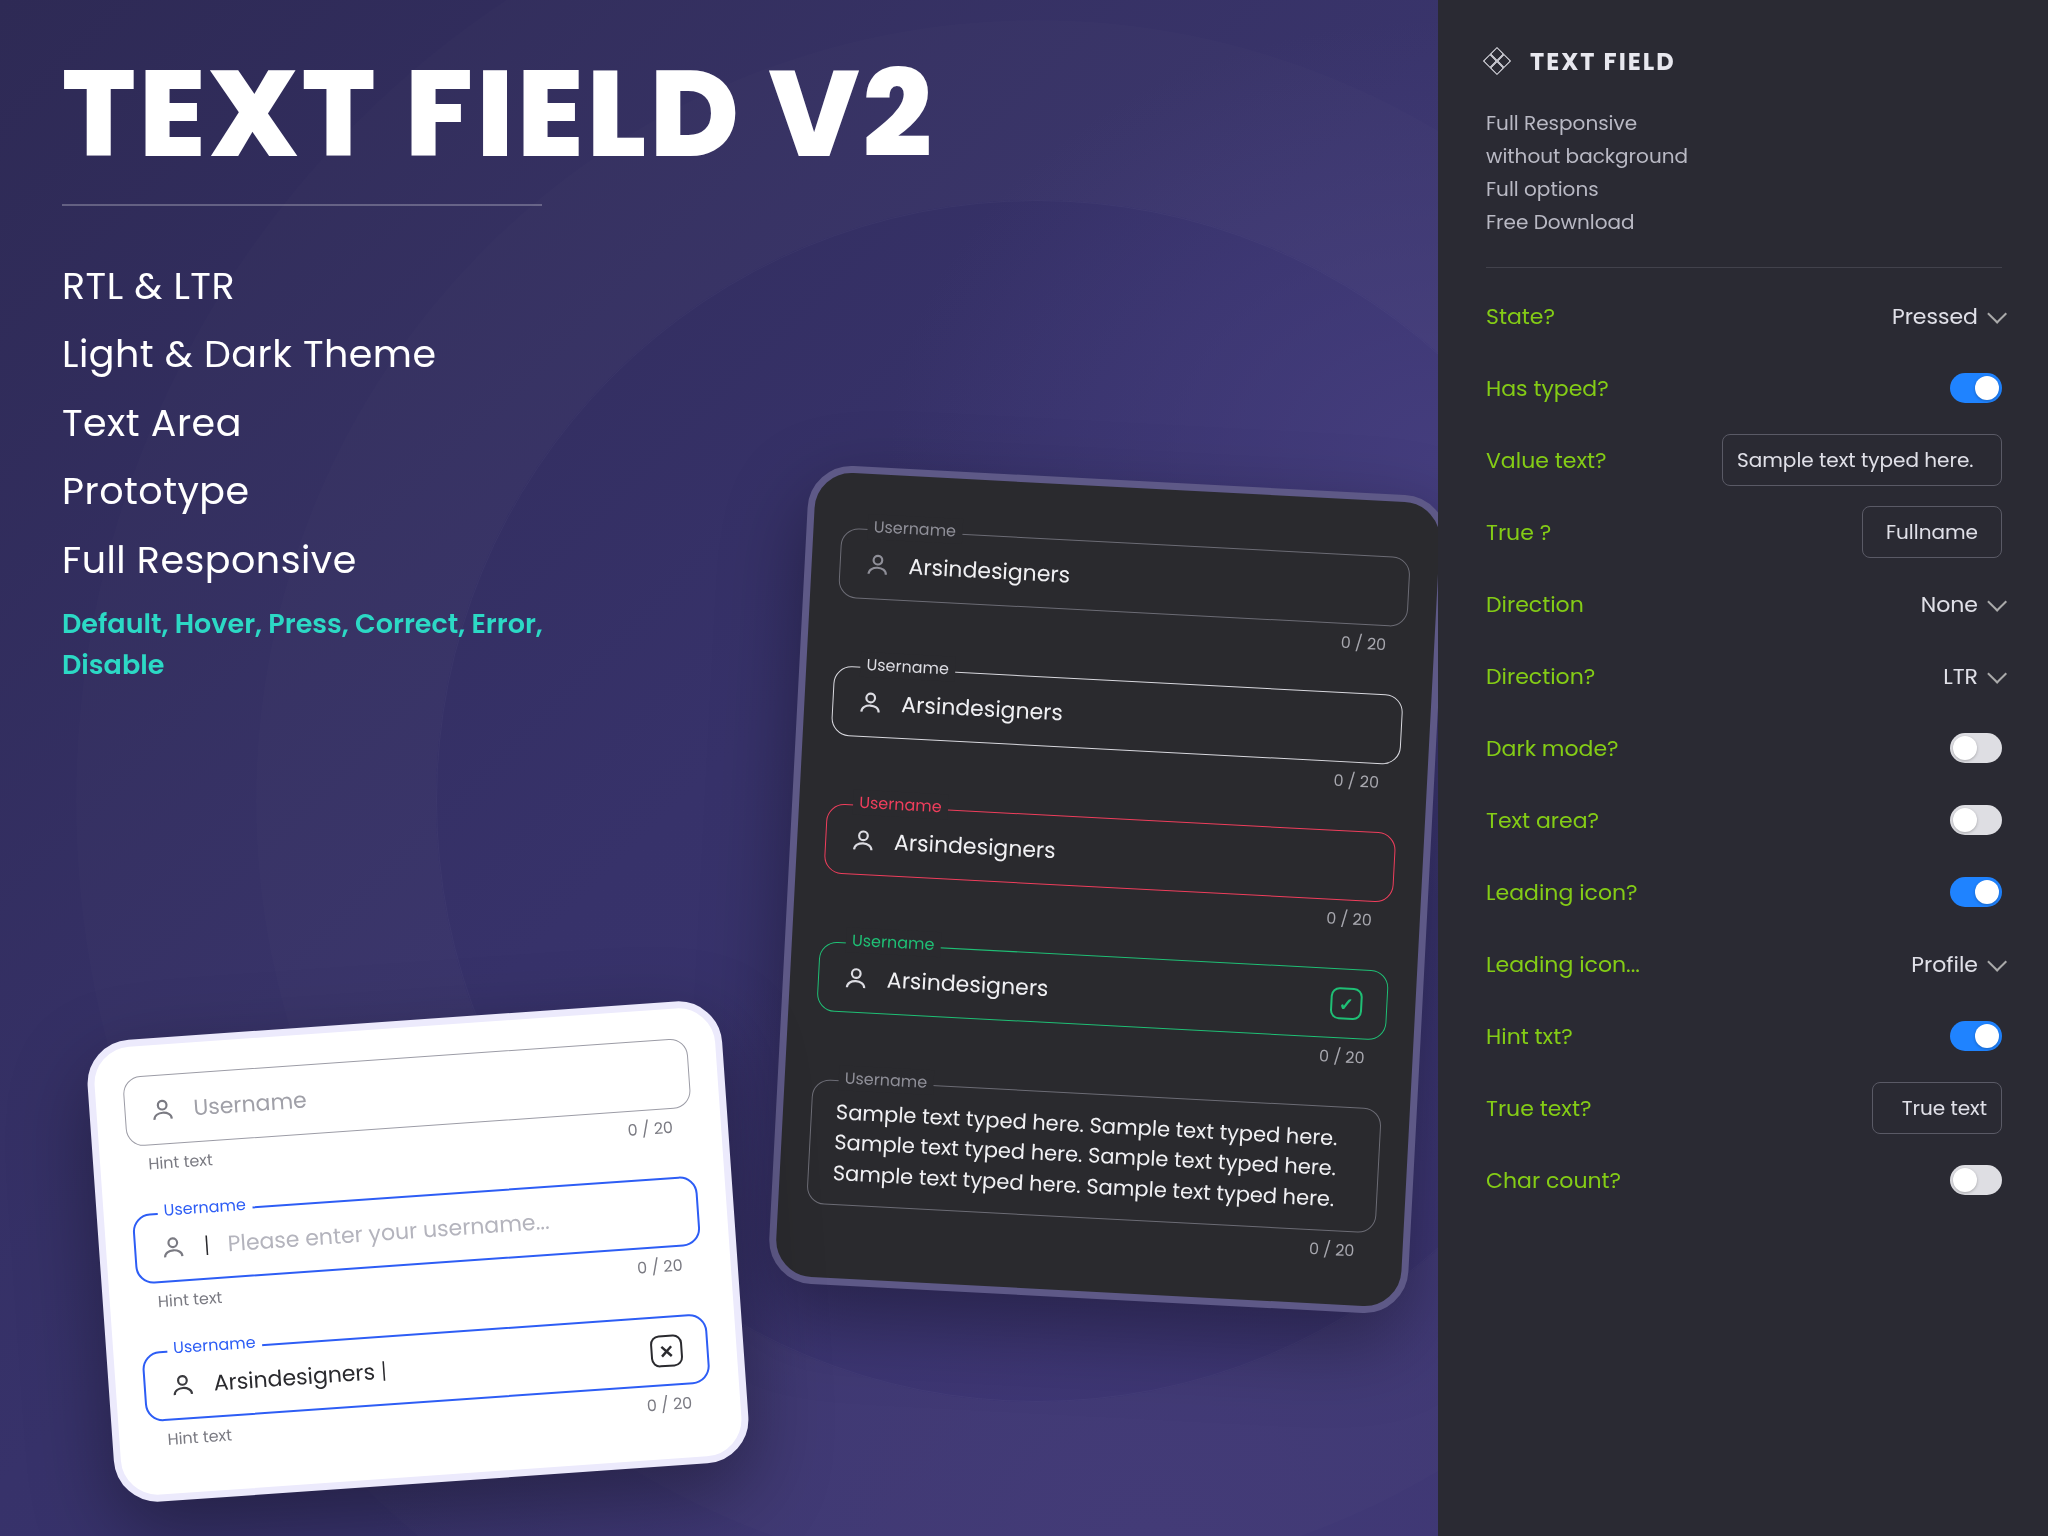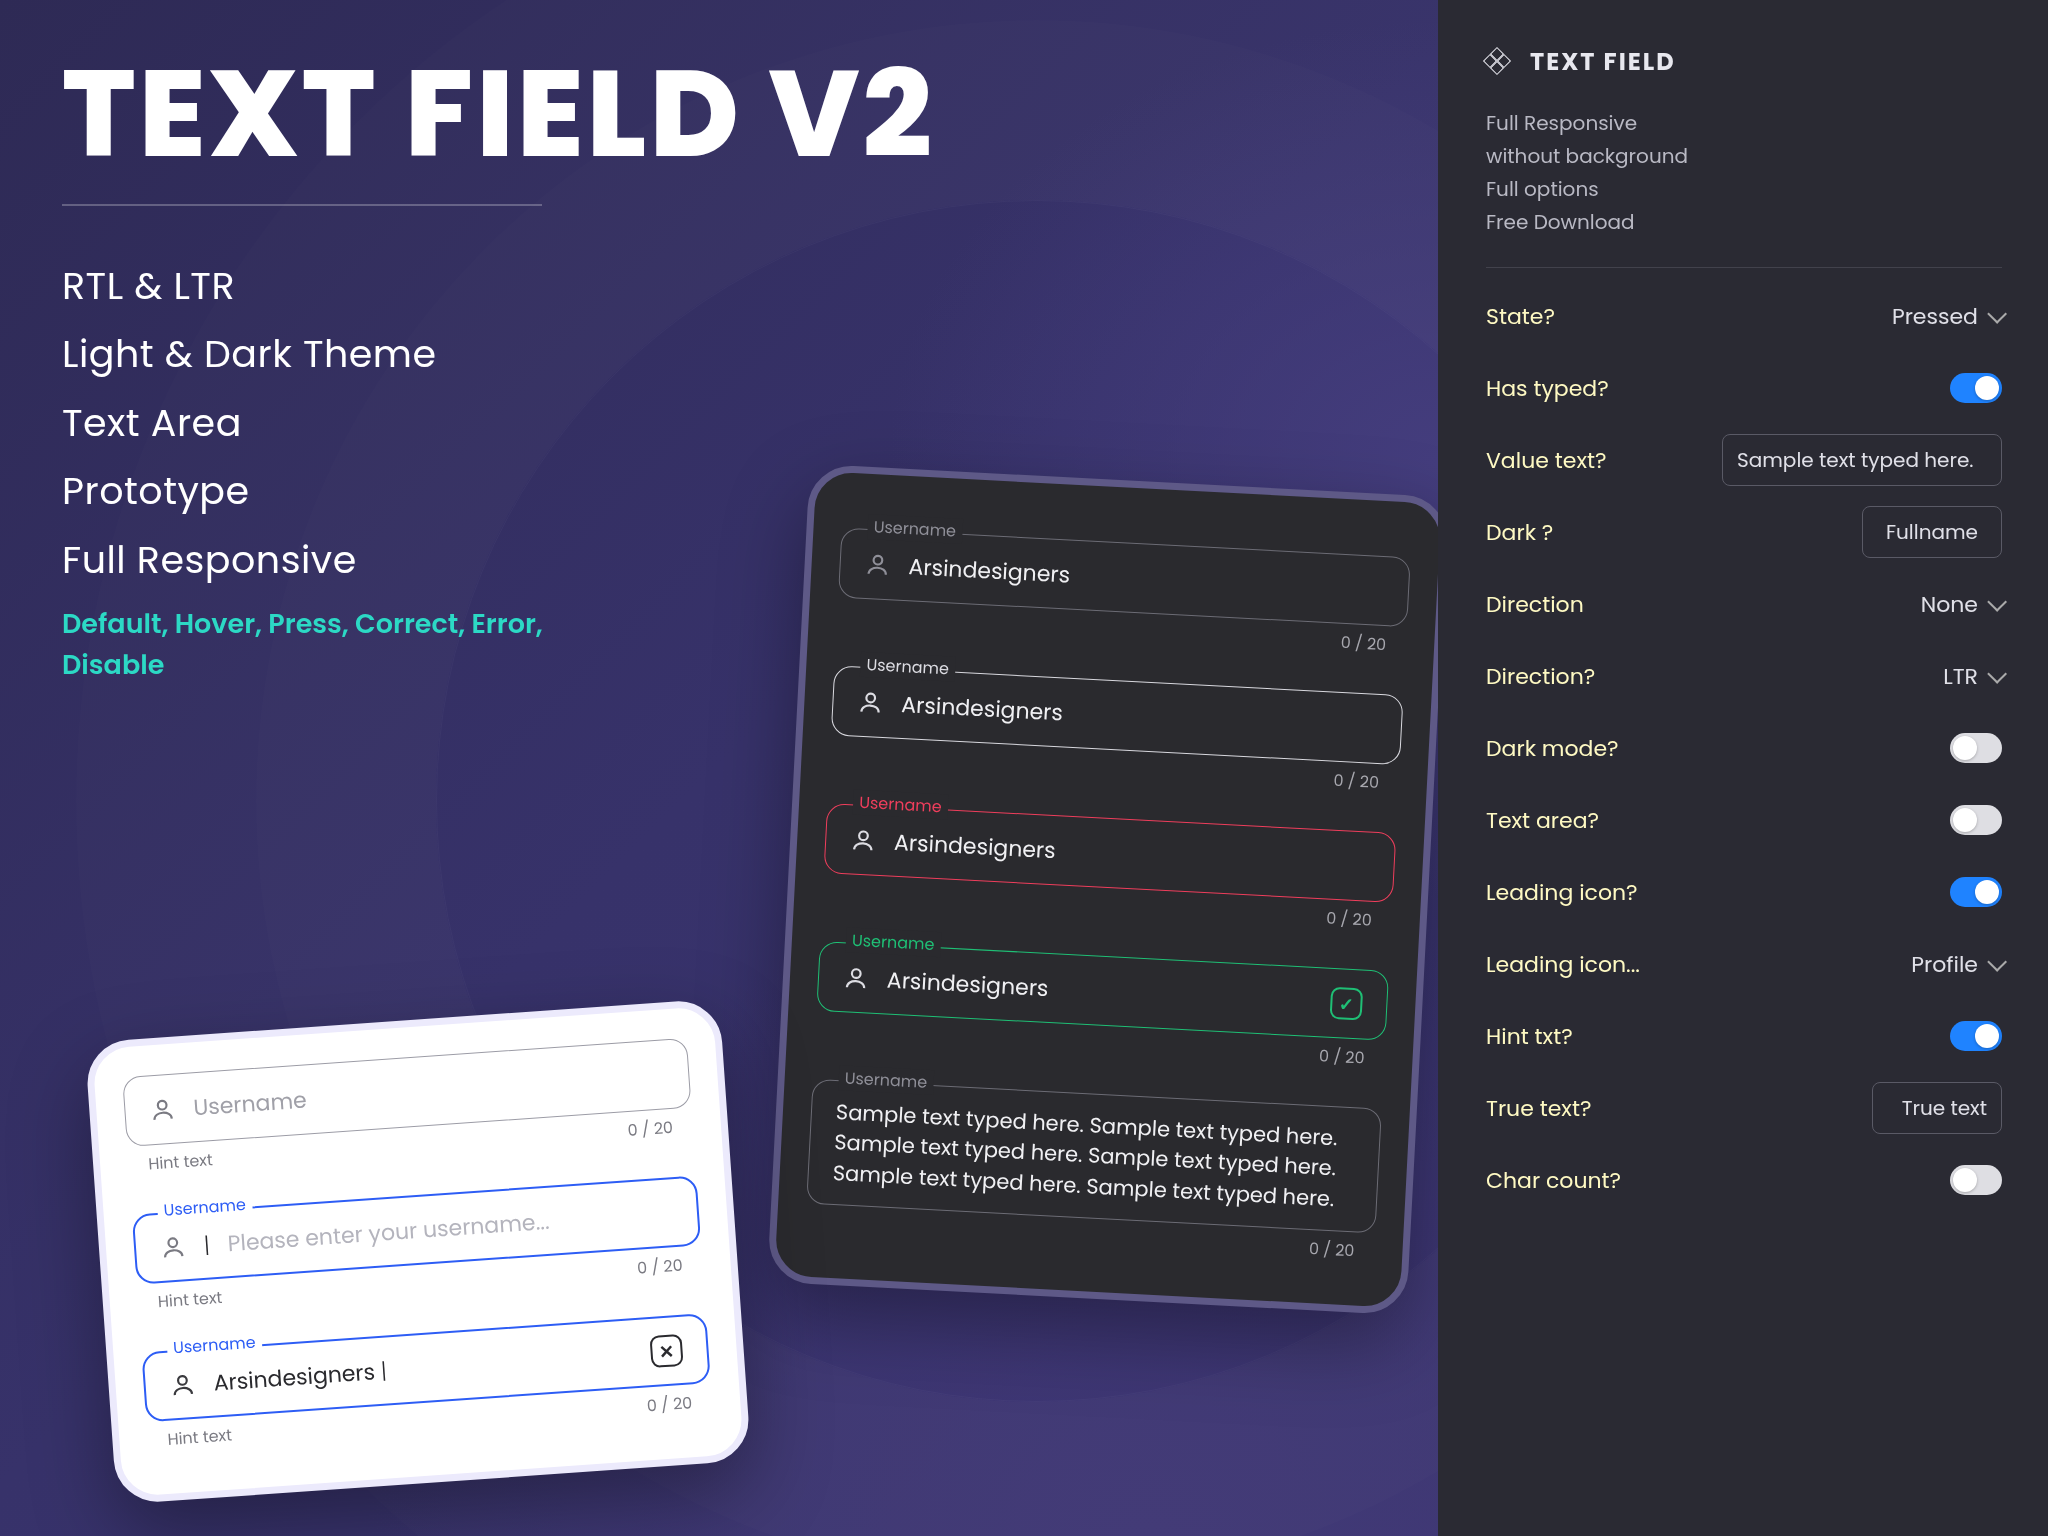--- a/index.html
+++ b/index.html
@@ -219,21 +219,21 @@
     border-bottom: 1px solid #42424c;
     padding-bottom: 28px;
     margin-bottom: 12px;
   }
   .prop-row {
     display: flex;
     align-items: center;
     justify-content: space-between;
     height: 72px;
   }
-  .prop-row .label { color: #fef9c3; }
+  .prop-row .label { color: #84cc16; }
   .select {
     display: flex;
     align-items: center;
     gap: 10px;
     color: #e0e0e8;
     cursor: pointer;
   }
   .select .chev {
     width: 14px; height: 14px;
     border-right: 2px solid #aaa; border-bottom: 2px solid #aaa;
@@ -452,21 +452,21 @@
         <div class="knob"></div>
       </div>
   </div>
 
   <div class="prop-row">
     <span class="label">Value text?</span>
     <input class="text-input" value="Sample text typed here." style="">
   </div>
 
   <div class="prop-row">
-    <span class="label">Dark ?</span>
+    <span class="label">True ?</span>
     <input class="text-input small" value="Fullname" style="">
   </div>
 
   <div class="prop-row">
     <span class="label">Direction</span>
     <div class="select">
       <span>None</span>
       <span class="chev"></span>
     </div>
   </div>

